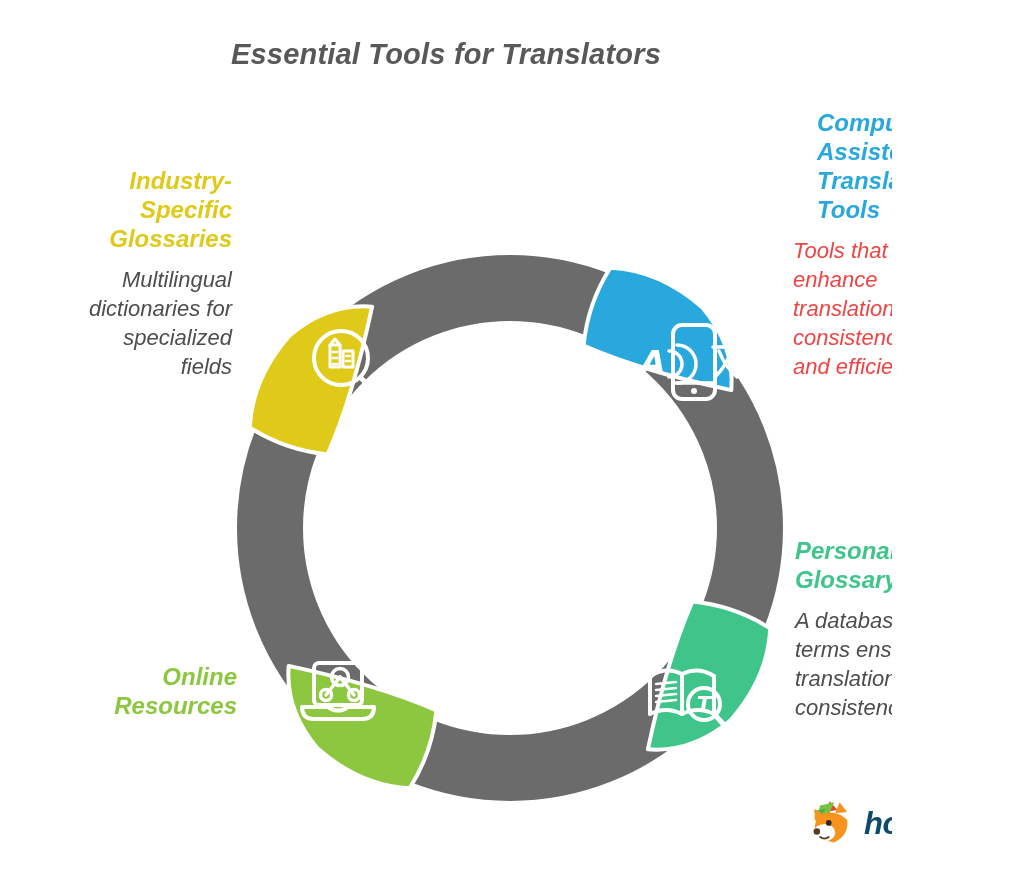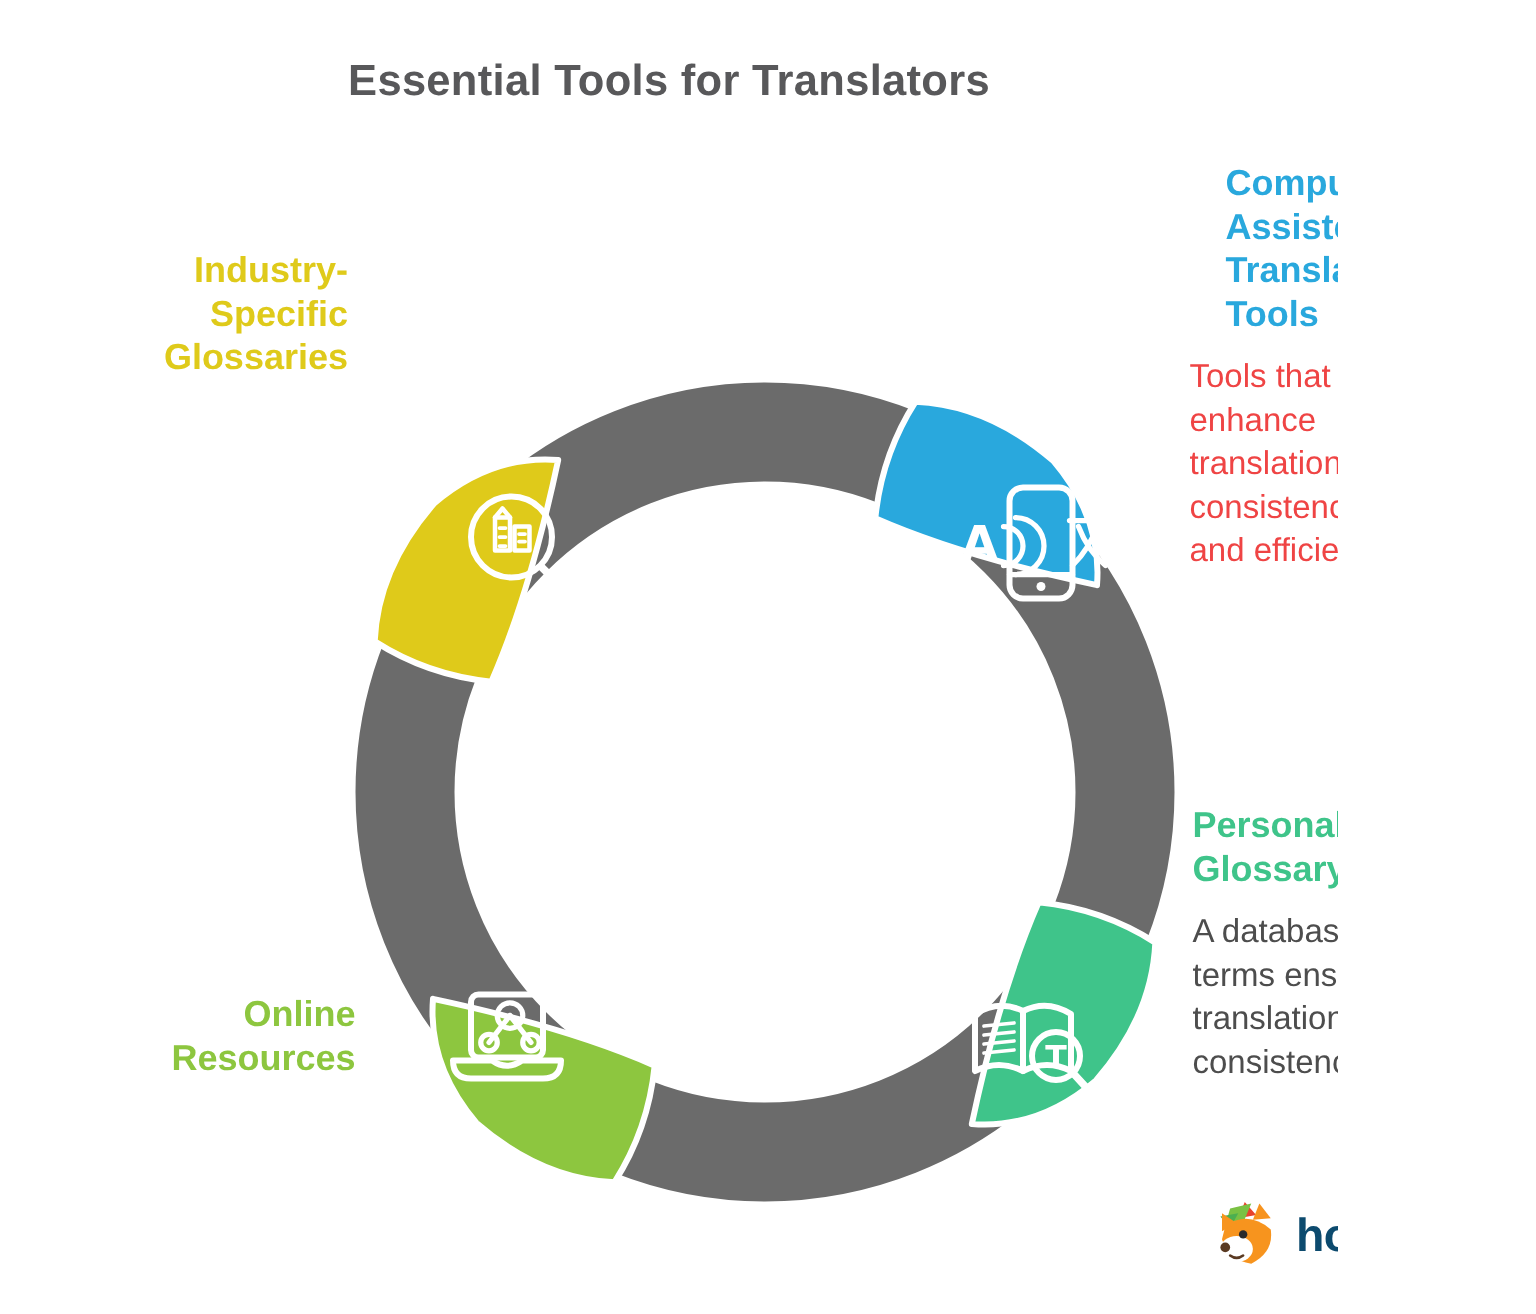--- a/index.html
+++ b/index.html
@@ -1,17 +1,17 @@
 <!DOCTYPE html>
 <html><head>
 <meta charset="utf-8">
 <style>
   html,body{margin:0;padding:0;}
   body{font-family:"Liberation Sans","DejaVu Sans",sans-serif;background:#ffffff;}
-  .canvas{position:relative;width:892px;height:876px;background:#ffffff;overflow:hidden;}
+  .canvas{position:relative;width:892px;height:876px;background:#ffffff;overflow:hidden;font-style:italic;}
 
   .title{position:absolute;top:38px;left:0;width:100%;text-align:center;
          font-size:29px;font-weight:bold;letter-spacing:.2px;}
 
   .ring-wrap{position:absolute;left:218px;top:236px;width:584px;height:584px;}
 
   .tblock{position:absolute;}
   .tblock .heading{font-size:24px;font-weight:bold;line-height:1.21;white-space:pre-line;}
   .tblock .body{font-size:22px;line-height:1.32;margin-top:12px;white-space:pre-line;}
   .align-right{text-align:right;}
@@ -107,20 +107,24 @@
         <circle class="icon-stroke" cx="-12" cy="0" r="5.5" stroke-width="3.5"></circle>
         <circle class="icon-stroke" cx="16" cy="0" r="5.5" stroke-width="3.5"></circle>
       </g>
     </svg>
   </div>
 
   <div class="tblock blk-industry align-right">
     <div class="heading" style="color: rgb(223, 202, 26);">Industry-
 Specific
 Glossaries</div>
+    <div class="body" style="color: rgb(77, 77, 77);">Multilingual
+dictionaries for
+specialized
+fields</div>
   </div>
 
   <div class="tblock blk-cat align-left">
     <div class="heading" style="color: rgb(41, 168, 221); margin-left: 24px;">Computer-
 Assisted
 Translation
 Tools</div>
     <div class="body" style="color: #ef4444;">Tools that
 enhance
 translation

